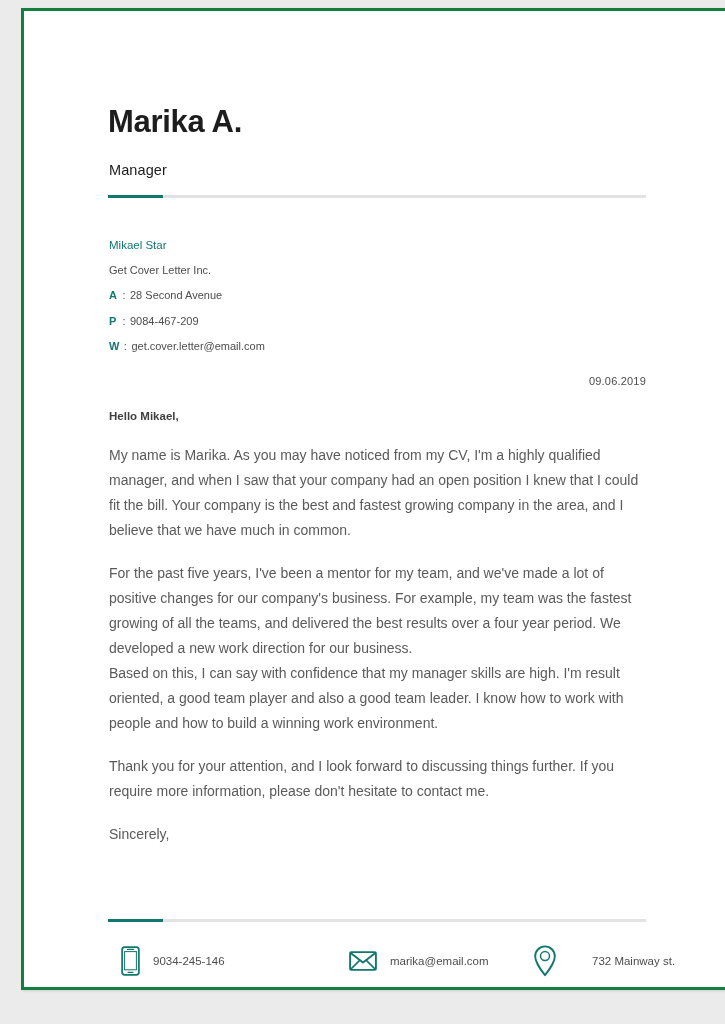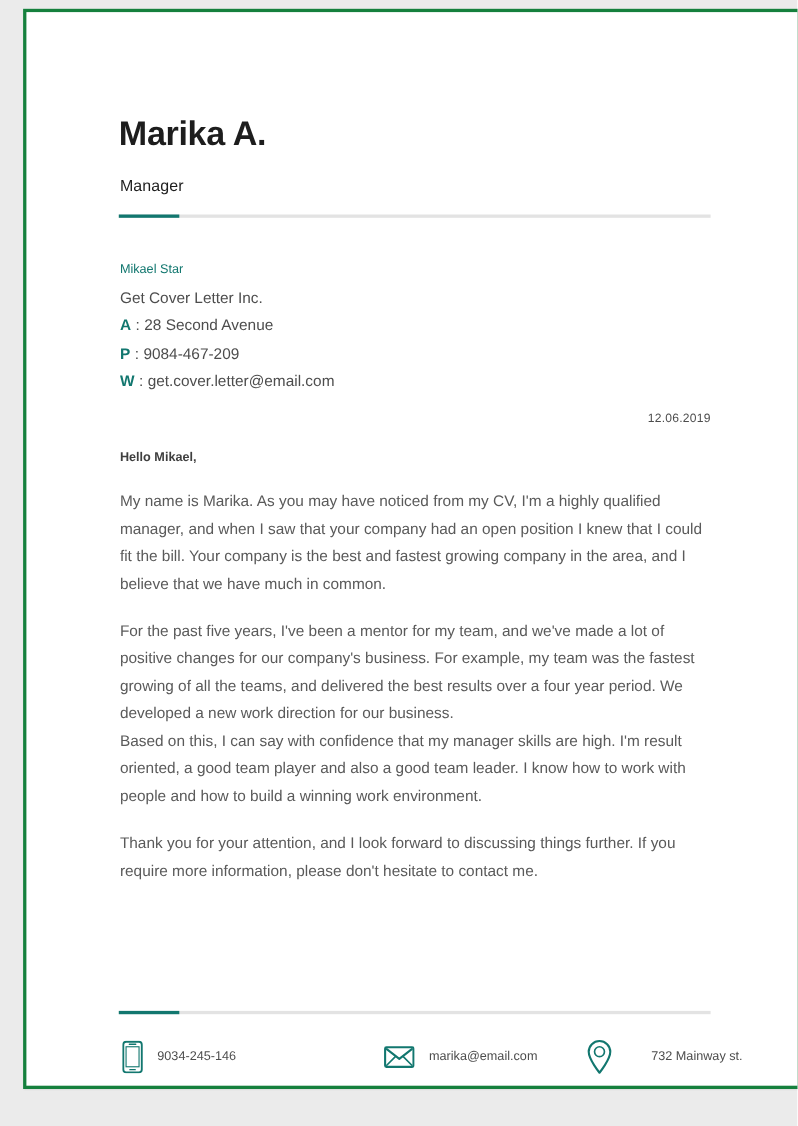--- a/index.html
+++ b/index.html
@@ -82,21 +82,21 @@
   .rule-top { top: 184px; }
 
   
   .recipient {
     position: absolute;
     left: 1px;
     top: 222px;
     width: 420px;
   }
   .recipient-row {
-    font-size: 14px;
+    font-size: 11px;
     color: #4d4d4d;
     line-height: 25.2px;
     white-space: nowrap;
   }
   .recipient-name {
     color: #12776f;
     font-size: 11.5px;
     line-height: 25.2px;
     white-space: nowrap;
   }
@@ -168,21 +168,21 @@
   .f-item .ico {
     display: block;
     line-height: 0;
   }
   .f-text {
     font-size: 11.5px;
     color: #4d4d4d;
     margin-left: 13px;
     white-space: nowrap;
   }
-  .f-1 { left: 2px; }
+  .f-1 { left: 12px; }
   .f-2 { left: 216px; padding-left: 24px; }
   .f-3 { left: 424px; gap: 22px; }
 </style>
 </head>
 <body>
 
 <div id="page-wrap">
   <div class="sheet">
     <div class="inner">
 
@@ -203,29 +203,30 @@
 
         <div class="recipient-row">
           <span class="lbl lbl-a">P</span><span class="colon">:</span><span>9084-467-209</span>
         </div>
 
         <div class="recipient-row">
           <span class="lbl">W</span><span class="colon">:</span><span>get.cover.letter@email.com</span>
         </div>
       </div>
 
-      <div class="date">12.06.2019</div>
+      <div class="date">09.06.2019</div>
 
       <div class="greeting">Hello Mikael,</div>
 
       <div class="body">
         <p class="para">My name is Marika. As you may have noticed from my CV, I'm a highly qualified manager, and when I saw that your company had an open position I knew that I could fit the bill. Your company is the best and fastest growing company in the area, and I believe that we have much in common.</p>
         <p class="para tight">For the past five years, I've been a mentor for my team, and we've made a lot of positive changes for our company's business. For example, my team was the fastest growing of all the teams, and delivered the best results over a four year period. We developed a new work direction for our business.</p>
         <p class="para">Based on this, I can say with confidence that my manager skills are high. I'm result oriented, a good team player and also a good team leader. I know how to work with people and how to build a winning work environment.</p>
         <p class="para">Thank you for your attention, and I look forward to discussing things further. If you require more information, please don't hesitate to contact me.</p>
+        <p class="para sig">Sincerely,</p>
       </div>
 
       <div class="rule rule-bottom">
         <div class="accent"></div>
       </div>
 
       <div class="footer">
 
         <div class="f-item f-1">
           <span class="ico">

